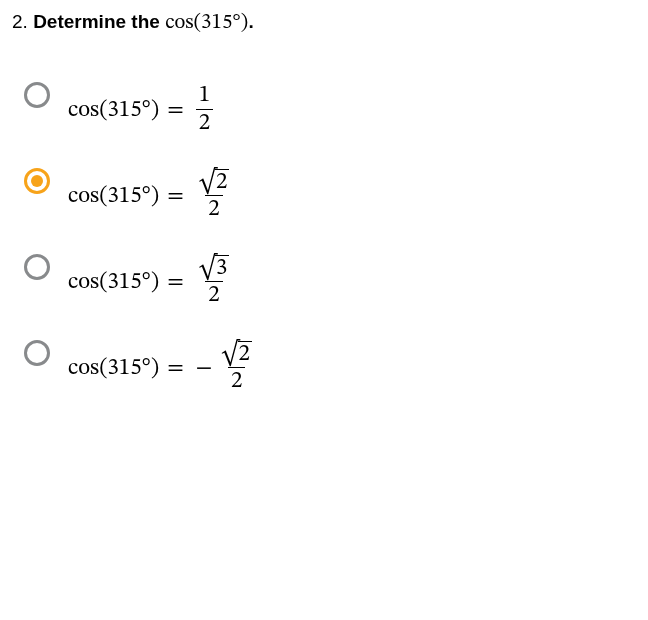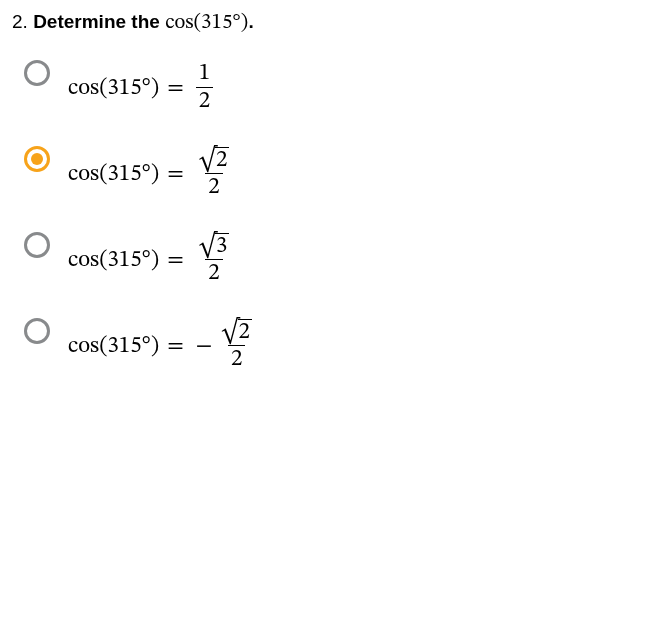--- a/index.html
+++ b/index.html
@@ -6,21 +6,21 @@
     margin: 0;
     padding: 10px 12px;
     font-family: Arial, Helvetica, sans-serif;
     font-size: 19px;
     color: #000;
     background: #fff;
     width: 648px;
     box-sizing: border-box;
   }
   .question-line {
-    margin-bottom: 22px;
+    margin-bottom: 44px;
   }
   .question-number {
     display: inline;
   }
   .question-bold {
     font-weight: 900;
     font-family: Arial, Helvetica, sans-serif;
   }
   .question-math {
     font-family: 'Cambria Math', 'STIX Two Math', 'Times New Roman', serif;

